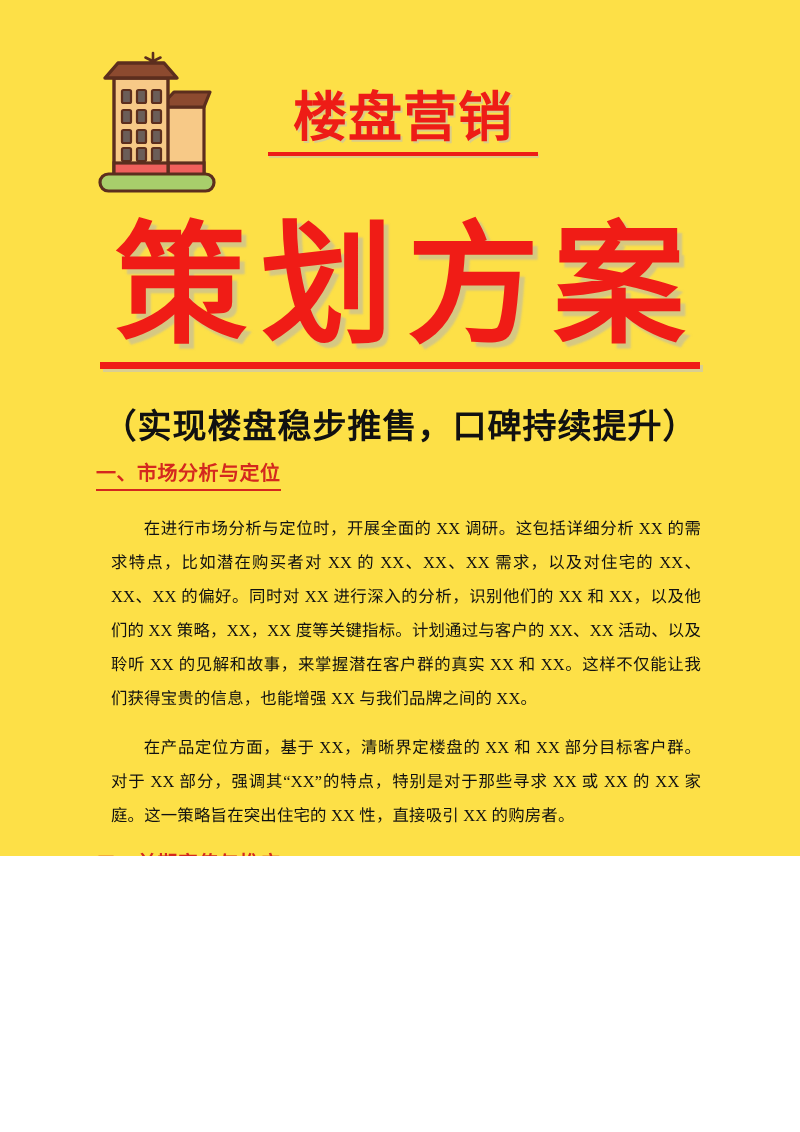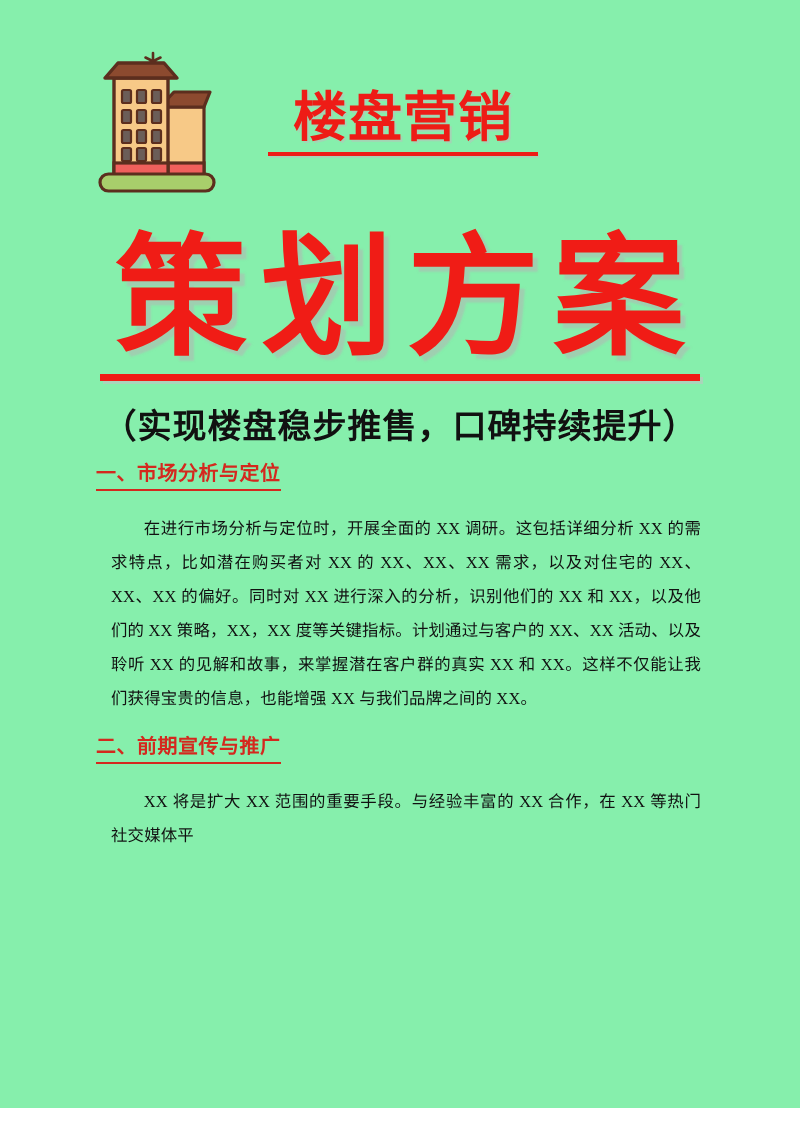--- a/index.html
+++ b/index.html
@@ -7,22 +7,22 @@
     padding: 0;
     background: #ffffff;
   }
   body {
     font-family: "Liberation Serif", "DejaVu Serif", serif;
     color: #000000;
   }
   .page {
     position: relative;
     width: 800px;
-    height: 1108px;
-    background: #86efac;
+    height: 856px;
+    background: #fde047;
     overflow: hidden;
     box-sizing: border-box;
   }
 
   
   .header-row {
     position: absolute;
     left: 0;
     top: 40px;
     width: 800px;
@@ -54,21 +54,21 @@
     margin-top: 4px;
     height: 4px;
     background: #EE1C16;
     box-shadow: 1px 2px 0 rgba(190,190,190,0.5);
   }
 
   
   .headline-wrap {
     position: absolute;
     left: 0;
-    top: 222px;
+    top: 210px;
     width: 800px;
     text-align: center;
   }
   .headline {
     font-family: "DejaVu Sans", "Liberation Sans", sans-serif;
     font-weight: bold;
     font-size: 132px;
     line-height: 150px;
     color: #F01C16;
     letter-spacing: 14px;
@@ -195,20 +195,21 @@
     <div class="headline-underline"></div>
   </div>
 
   <div class="subtitle">（实现楼盘稳步推售，口碑持续提升）</div>
 
   <div class="body-area">
 
     <div>
       <h2 class="section-heading">一、市场分析与定位</h2>
       <p class="para">在进行市场分析与定位时，开展全面的 XX 调研。这包括详细分析 XX 的需求特点，比如潜在购买者对 XX 的 XX、XX、XX 需求，以及对住宅的 XX、XX、XX 的偏好。同时对 XX 进行深入的分析，识别他们的 XX 和 XX，以及他们的 XX 策略，XX，XX 度等关键指标。计划通过与客户的 XX、XX 活动、以及聆听 XX 的见解和故事，来掌握潜在客户群的真实 XX 和 XX。这样不仅能让我们获得宝贵的信息，也能增强 XX 与我们品牌之间的 XX。</p>
+      <p class="para">在产品定位方面，基于 XX，清晰界定楼盘的 XX 和 XX 部分目标客户群。对于 XX 部分，强调其“XX”的特点，特别是对于那些寻求 XX 或 XX 的 XX 家庭。这一策略旨在突出住宅的 XX 性，直接吸引 XX 的购房者。</p>
     </div>
 
     <div>
       <h2 class="section-heading section-heading-2">二、前期宣传与推广</h2>
       <p class="para para-last">XX 将是扩大 XX 范围的重要手段。与经验丰富的 XX 合作，在 XX 等热门社交媒体平</p>
     </div>
 
   </div>
 
 </div>

